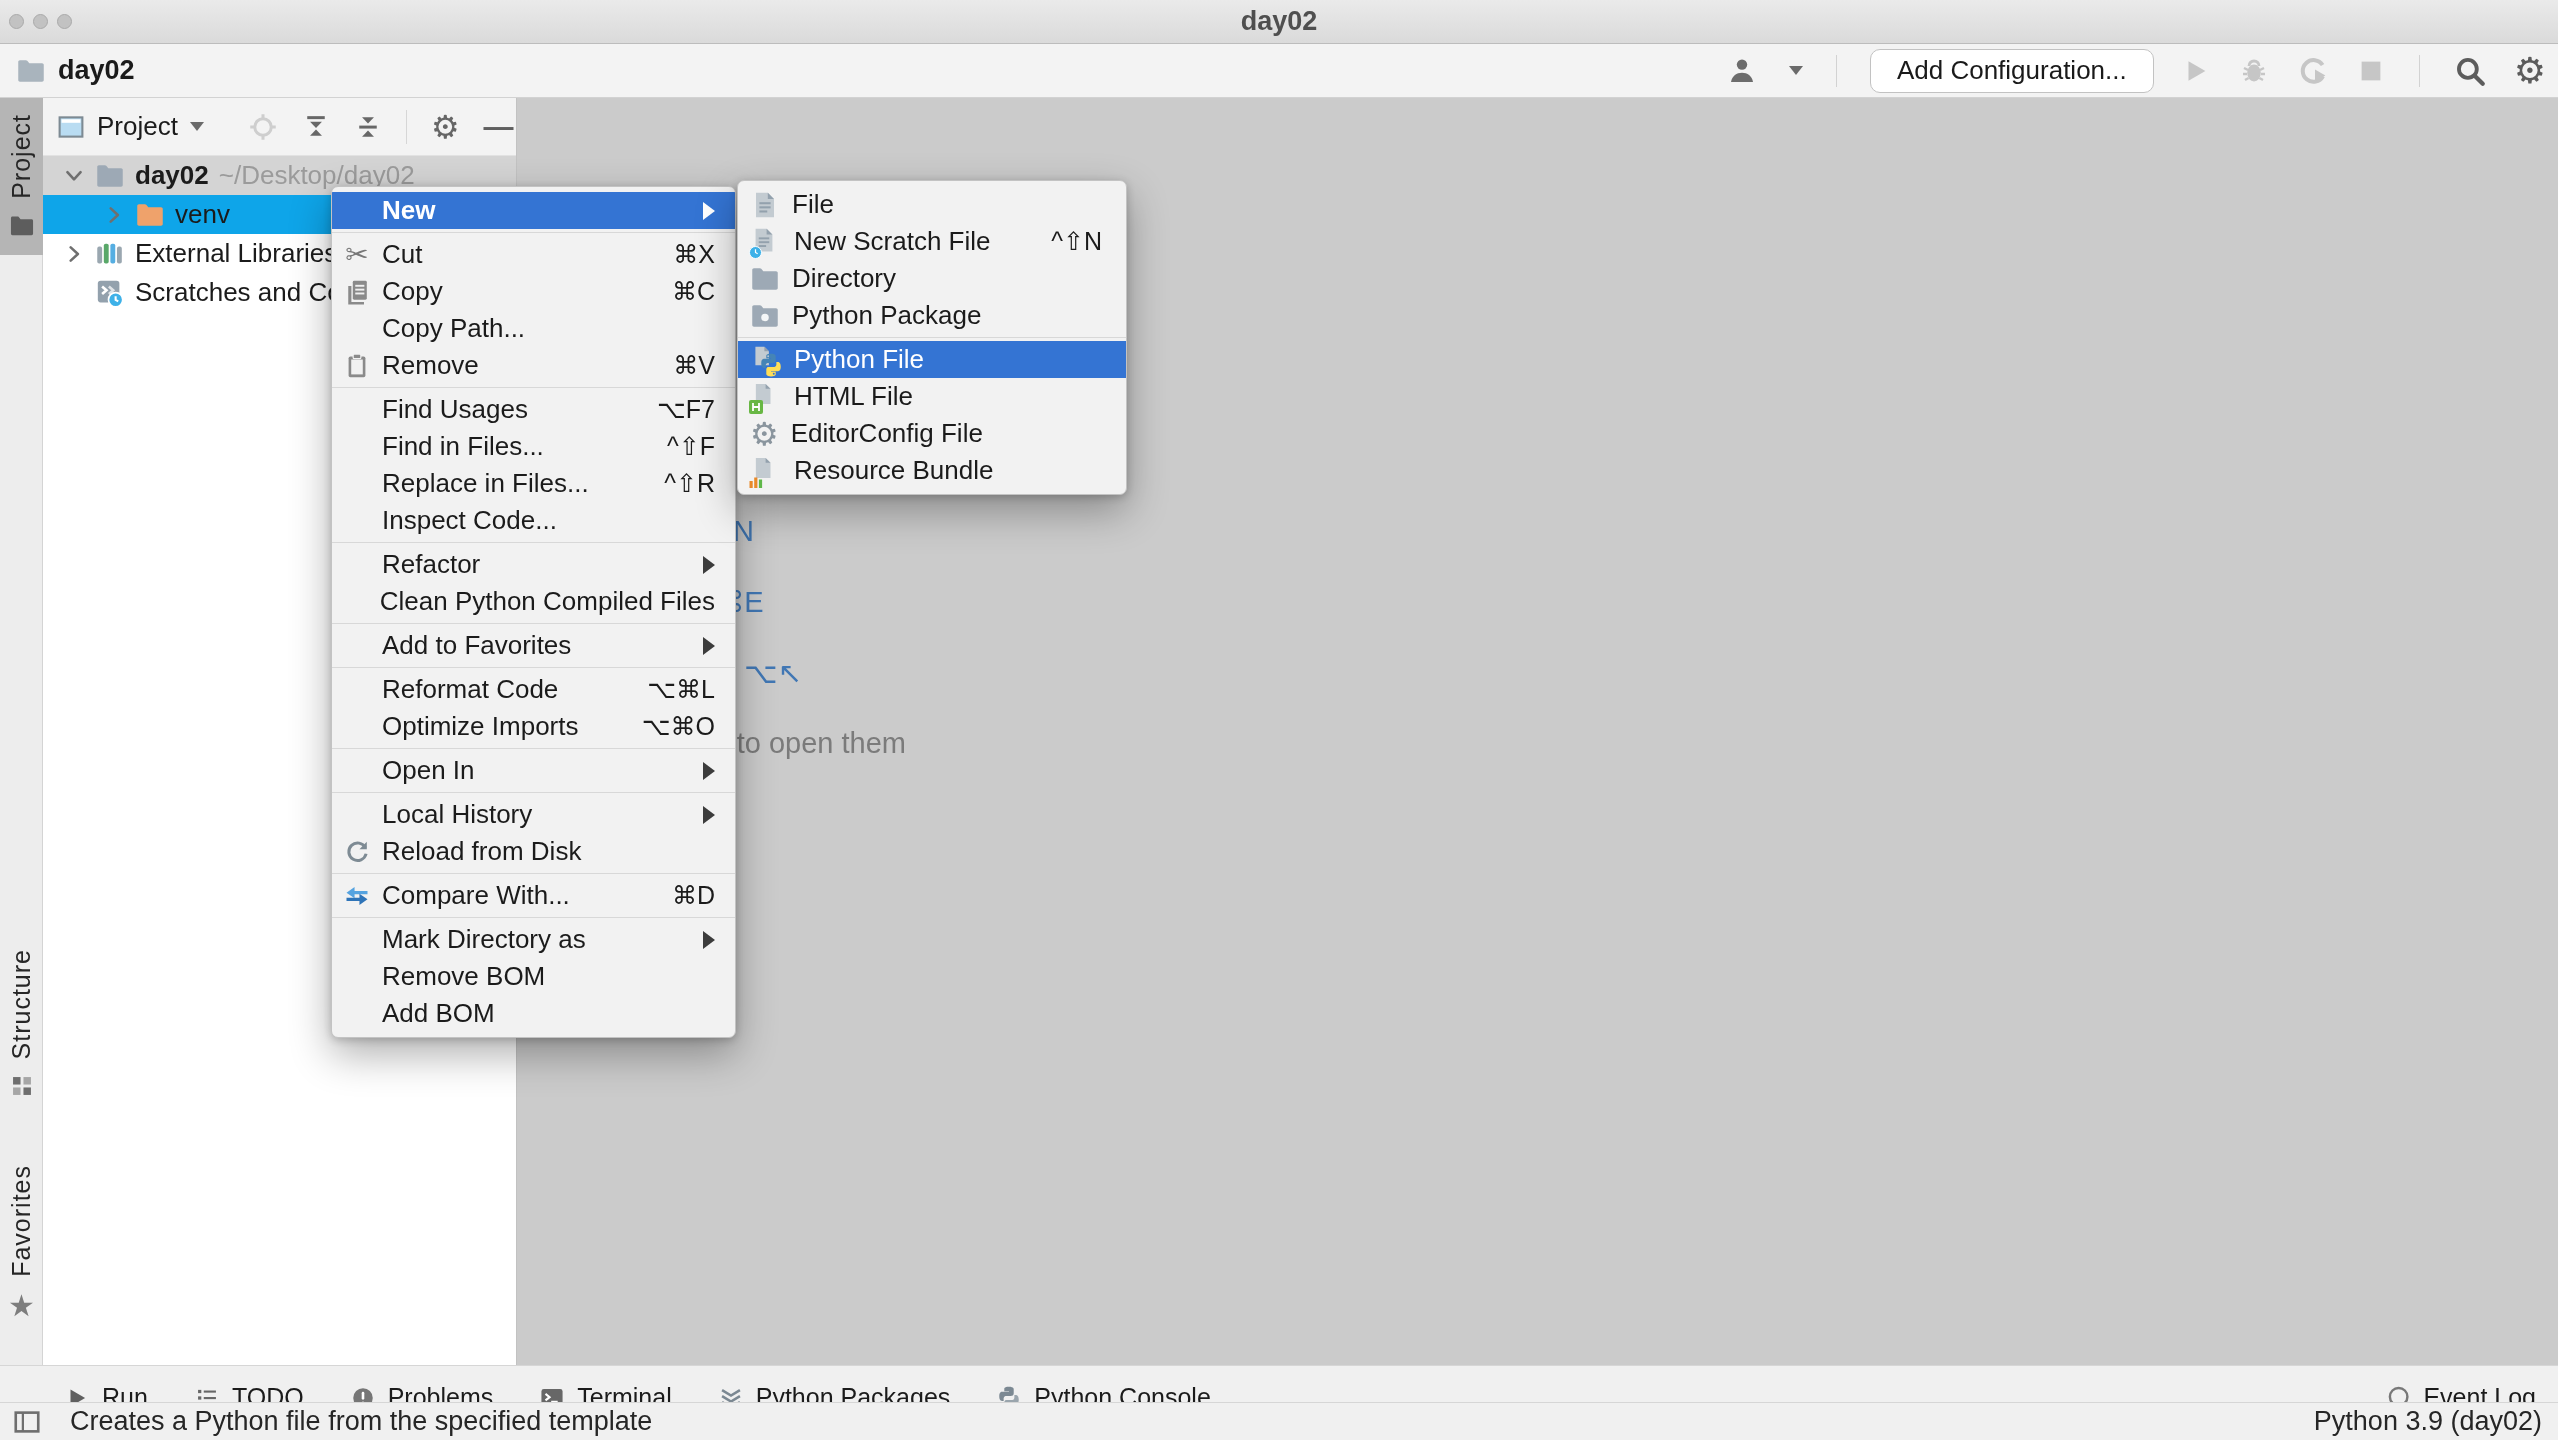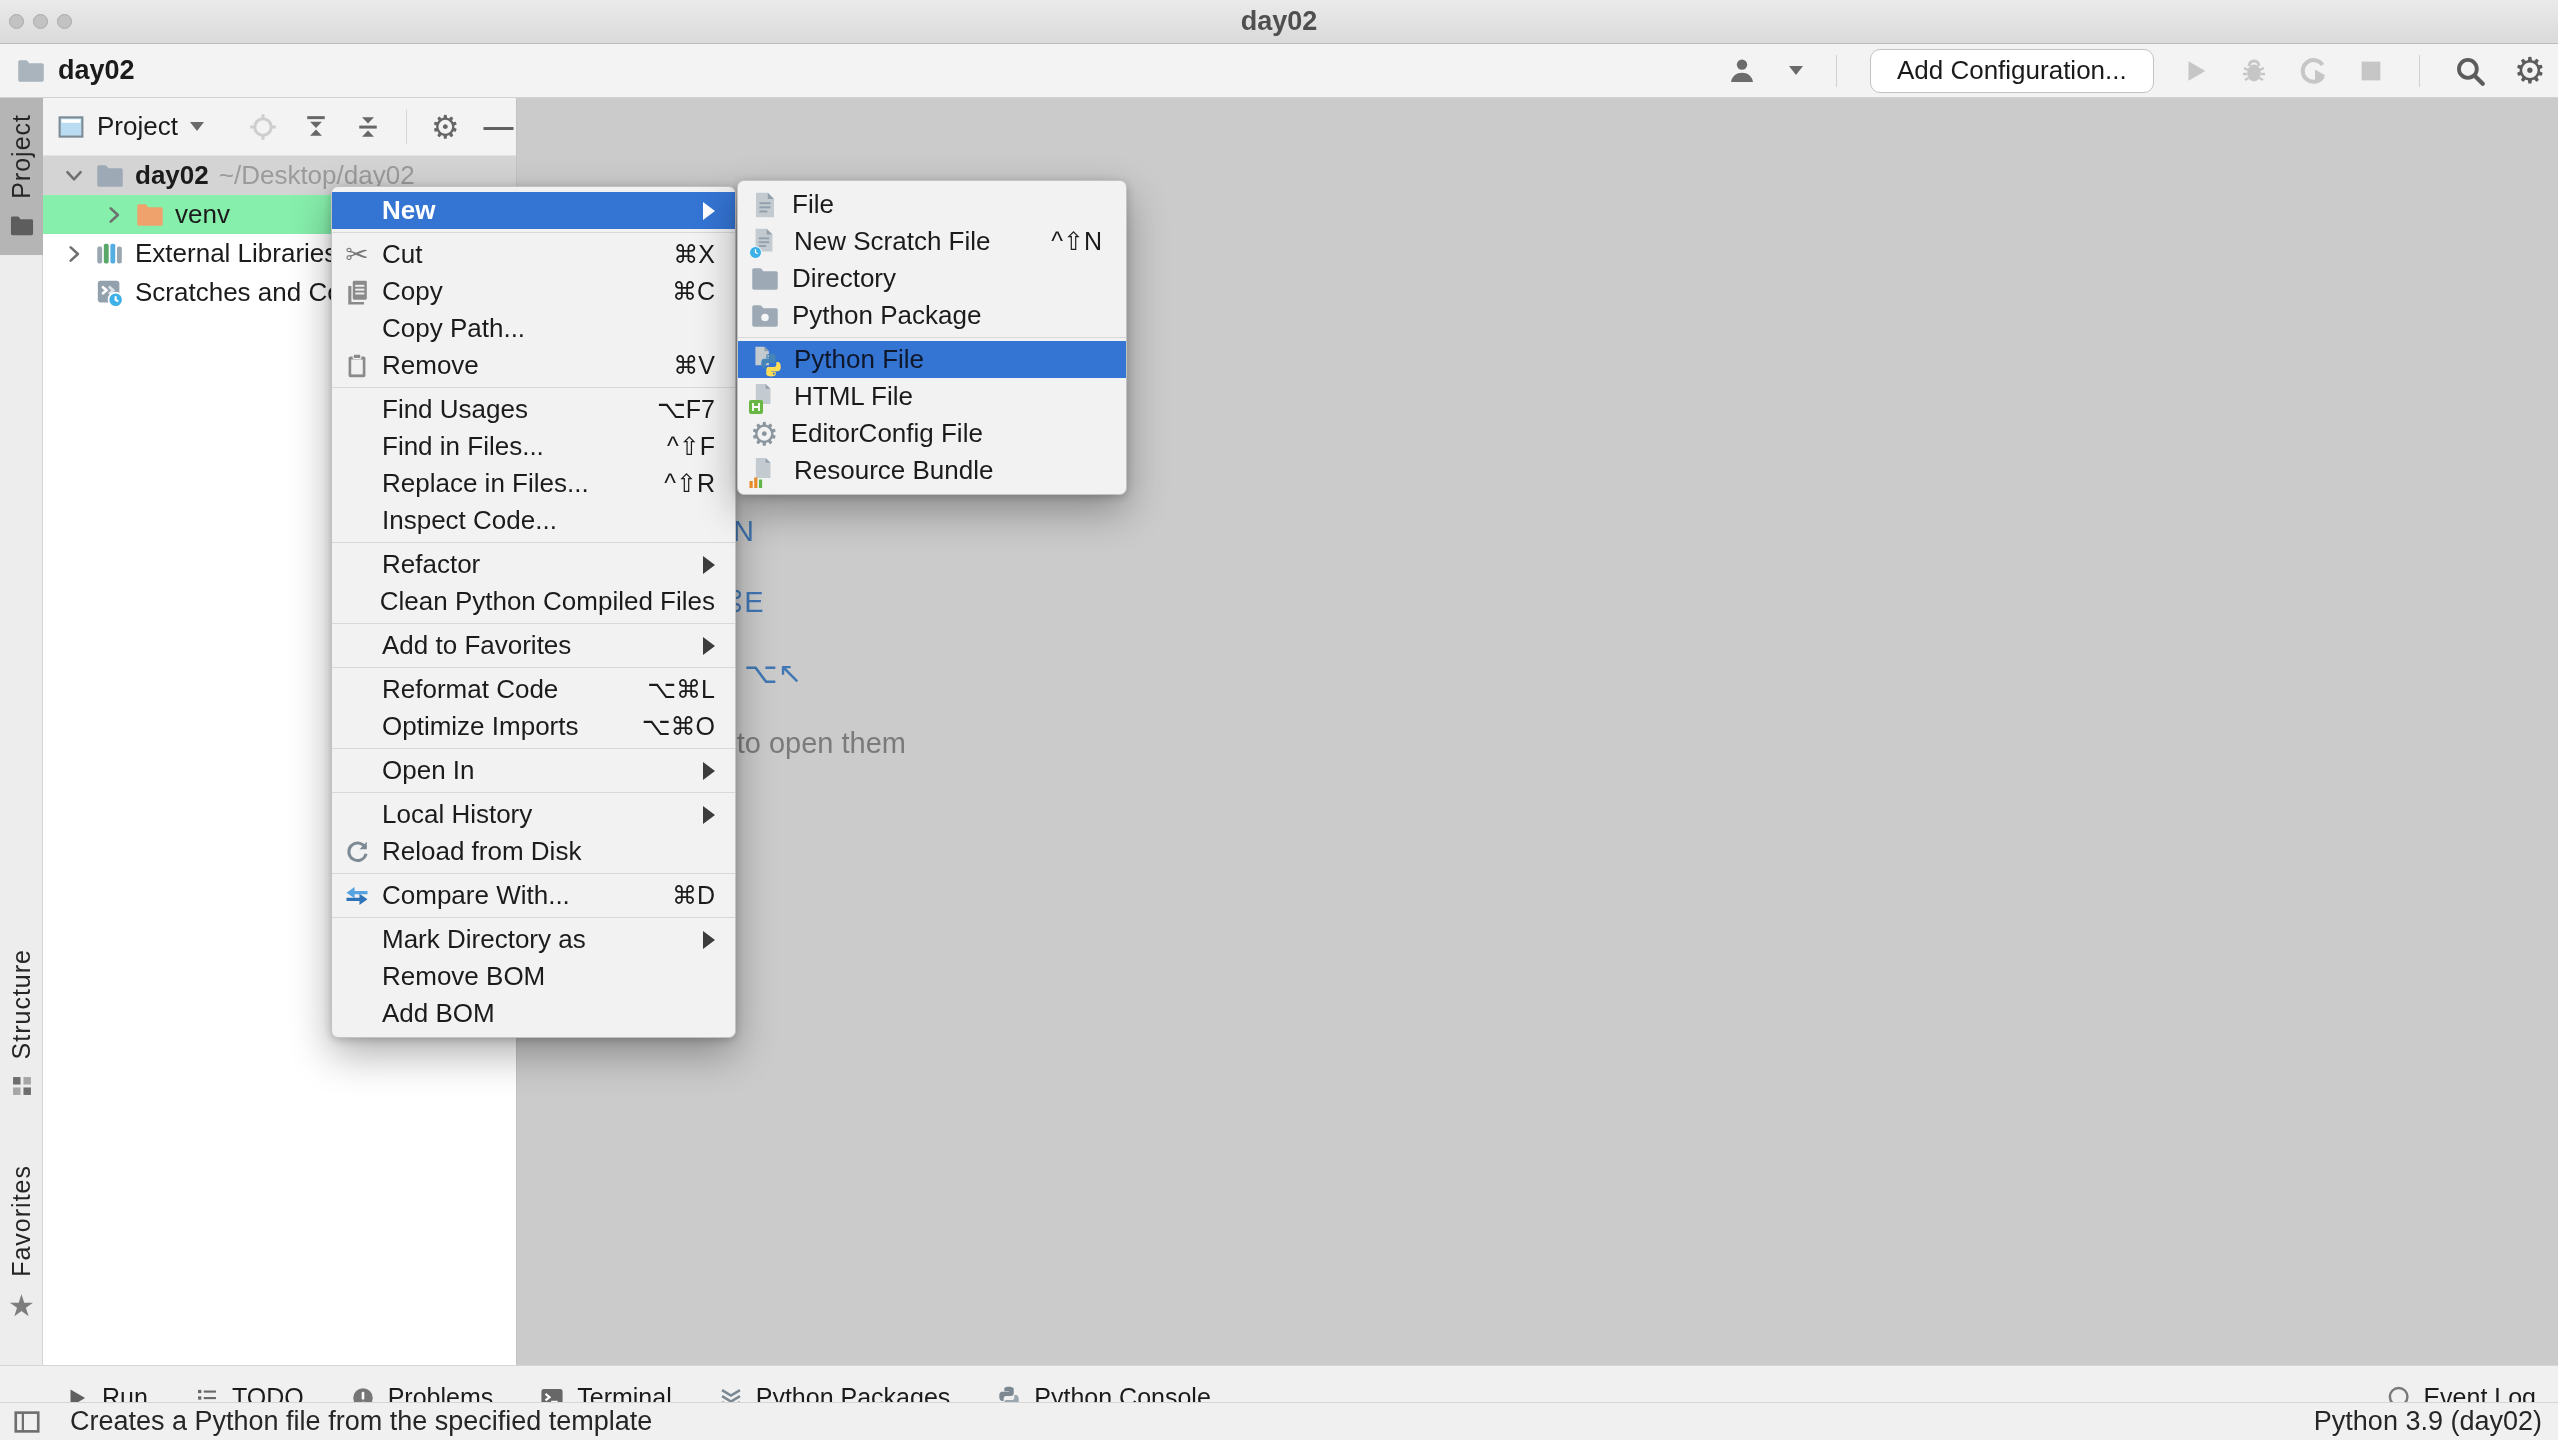--- a/index.html
+++ b/index.html
@@ -52,21 +52,21 @@
   .ph-sep { width:1px; height:34px; background:#d6d6d6; }
   .minus-glyph { font-size:30px; color:#5f5f5f; font-weight:700; line-height:0.5; }
   .tree { padding-top:0; }
   .tree-row { height:39px; display:flex; align-items:center; font-size:26px; white-space:nowrap; }
   .tree-row .chev { width:34px; margin-left:14px; display:flex; justify-content:center; }
   .tree-row.indent1 .chev { margin-left:54px; }
   .tree-row .t-ico { margin:0 10px 0 4px; }
   .tree-label.bold { font-weight:700; }
   .tree-path { color:#9b9b9b; margin-left:10px; }
   .row-gray { background:#d4d4d4; }
-  .row-yellow { background:#86efac; }
+  .row-yellow { background:#0ea5e9; }
 
   
   .editor { position:absolute; left:517px; top:98px; width:2041px; height:1267px; background:#cbcbcb; }
   .hints { position:absolute; left:540px; top:424px; }
   .hint-line { height:71px; display:flex; align-items:center; font-size:29px; color:#7b7b7b; }
   .hint-keys { color:#4177b4; margin-left:14px; }
 
   
   .menu { position:absolute; background:#f2f2f2; border:1px solid #c3c3c3; border-radius:7px;
     box-shadow:0 16px 42px rgba(0,0,0,.32), 0 2px 8px rgba(0,0,0,.2); padding:5px 0; overflow:hidden; }
@@ -76,21 +76,21 @@
   .menu-item .mi-icon { width:50px; display:flex; justify-content:center; }
   .menu-item .mi-label { white-space:nowrap; }
   .menu-item .mi-short { margin-left:auto; font-size:25px; color:#1b1b1b; }
   .menu-item .mi-arrow { margin-left:auto; width:0; height:0; border-top:9px solid transparent;
     border-bottom:9px solid transparent; border-left:12px solid #3c3c3c; }
   .menu-item.hl { background:#3474d3; color:#fff; font-weight:600; }
   .menu-item.hl .mi-arrow { border-left-color:#fff; }
   .menu-sep { height:1px; background:#d8d8d8; margin:3px 0; }
   .sm-item { height:37px; display:flex; align-items:center; padding:0 24px 0 12px; gap:12px; font-size:26px; }
   .sm-item .sm-short { margin-left:auto; font-size:25px; }
-  .sm-item.hl { background:#3474d3; color:#0f172a; }
+  .sm-item.hl { background:#3474d3; color:#ffffff; }
   .stack { position:relative; width:32px; height:32px; }
   .stack .back { position:absolute; left:0; top:0; }
   .stack .front { position:absolute; right:-2px; bottom:-2px; }
   .stack .badge { position:absolute; left:-2px; bottom:-2px; }
 
   
   .twbar { position:absolute; left:0; top:1365px; width:2558px; height:37px; background:#f0f0f0;
     border-top:1px solid #d6d6d6; display:flex; align-items:center; }
   .tw-left { display:flex; align-items:center; gap:46px; margin-left:64px; }
   .tw-item { display:flex; align-items:center; gap:12px; font-size:25px; color:#1b1b1b;margin-top:27px; }

